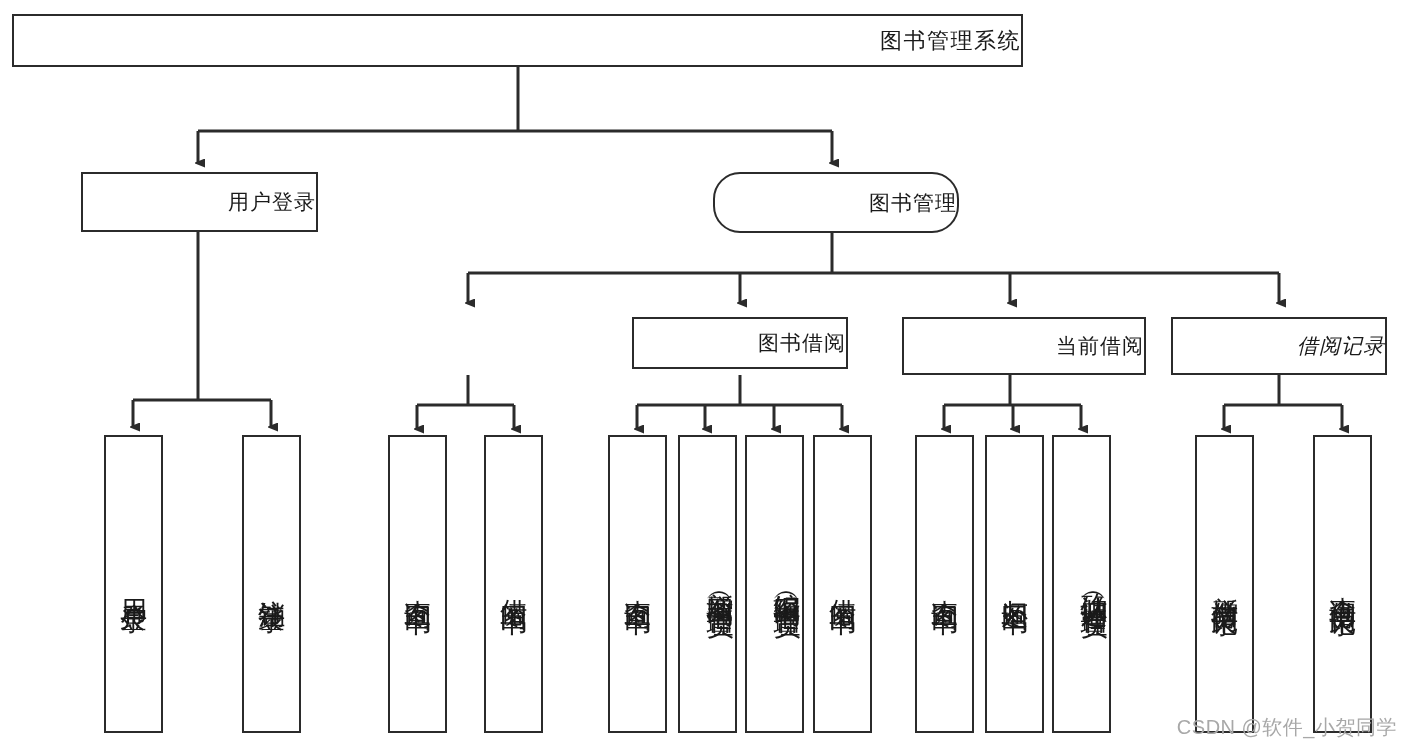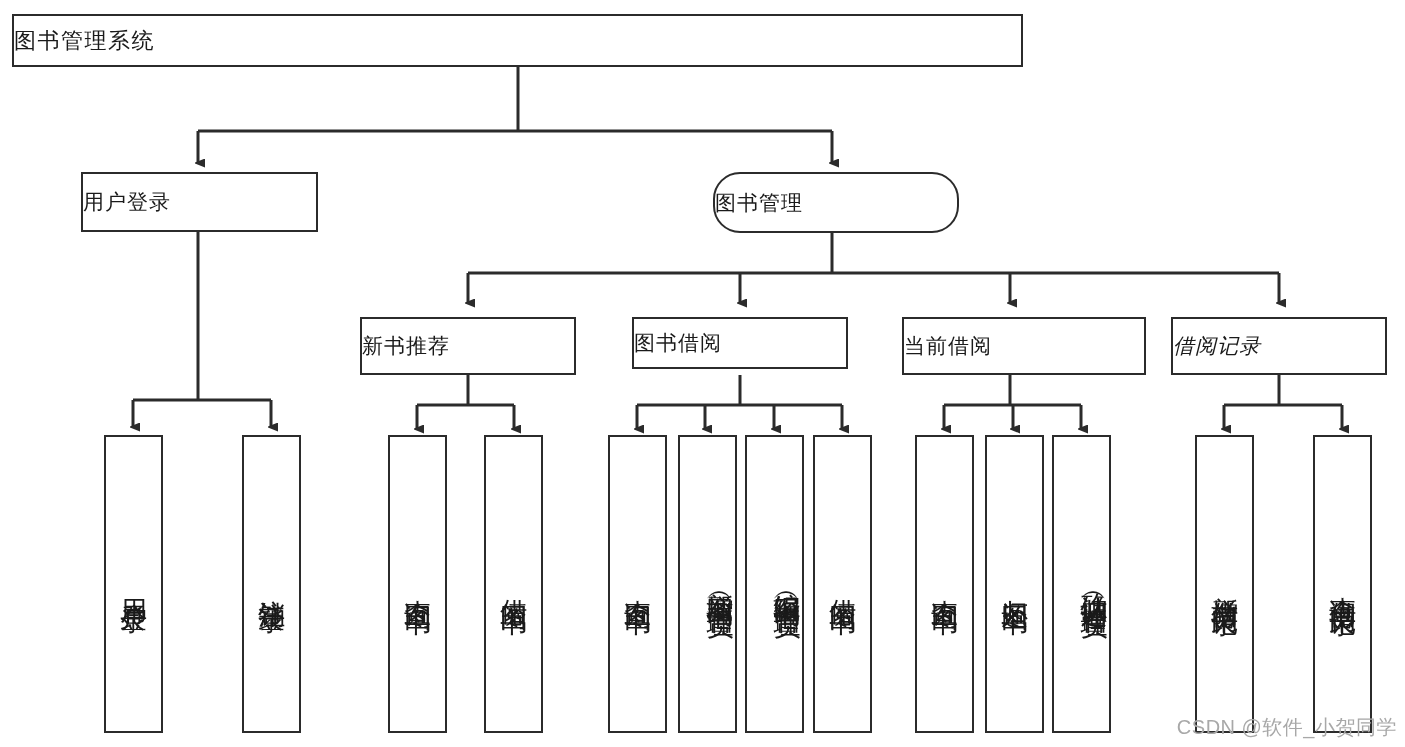--- a/index.html
+++ b/index.html
@@ -25,21 +25,21 @@
     height: 747px;
     pointer-events: none;
   }
   .node {
     position: absolute;
     box-sizing: border-box;
     border: 2px solid #2b2b2b;
     background: #ffffff;
     display: flex;
     align-items: center;
-    justify-content: flex-start;
+    justify-content: flex-end;
     color: #1a1a1a;
   }
   .node-h {
     font-size: 21px;
     letter-spacing: 1px;
     white-space: nowrap;
   }
   .node-root {
     font-size: 22px;
     letter-spacing: 1.5px;
@@ -128,23 +128,20 @@
     <span>图书管理系统</span>
   </div>
 
   <div class="node node-h" style="left:81px; top:172px; width:237px; height:60px;">
     <span>用户登录</span>
   </div>
   <div class="node node-h" style="left:713px; top:172px; width:246px; height:61px;border-radius:27px;">
     <span>图书管理</span>
   </div>
 
-  <div class="node node-h" style="left:360px; top:317px; width:216px; height:58px;">
-    <span>新书推荐</span>
-  </div>
   <div class="node node-h" style="left:632px; top:317px; width:216px; height:52px;">
     <span>图书借阅</span>
   </div>
   <div class="node node-h" style="left:902px; top:317px; width:244px; height:58px;">
     <span>当前借阅</span>
   </div>
   <div class="node node-h" style="left:1171px; top:317px; width:216px; height:58px;font-style:italic;">
     <span>借阅记录</span>
   </div>
 

